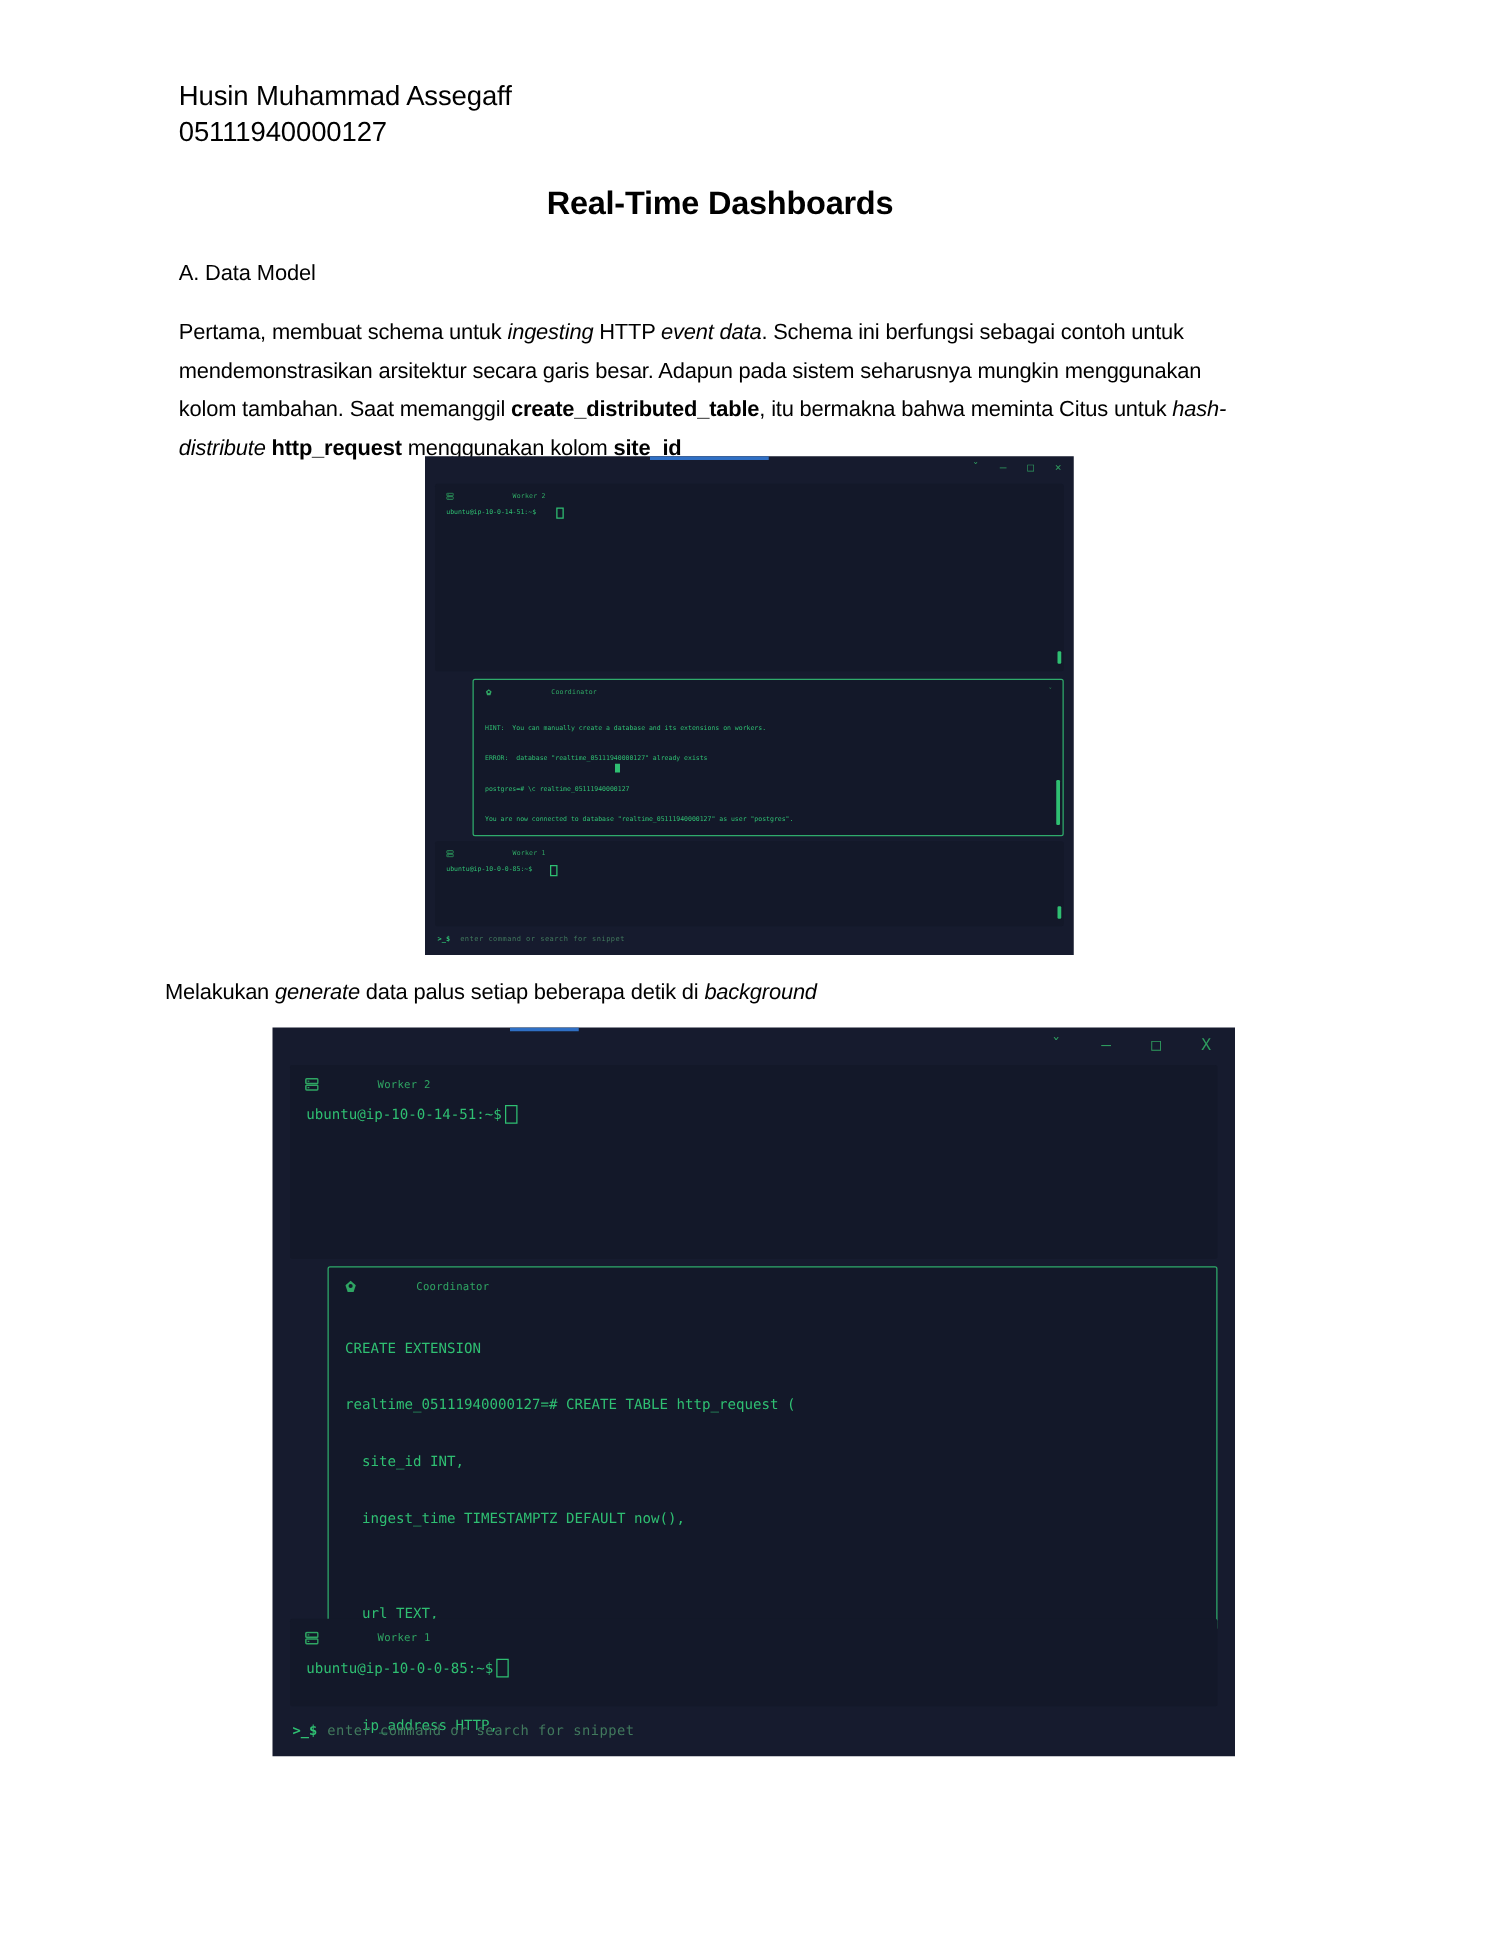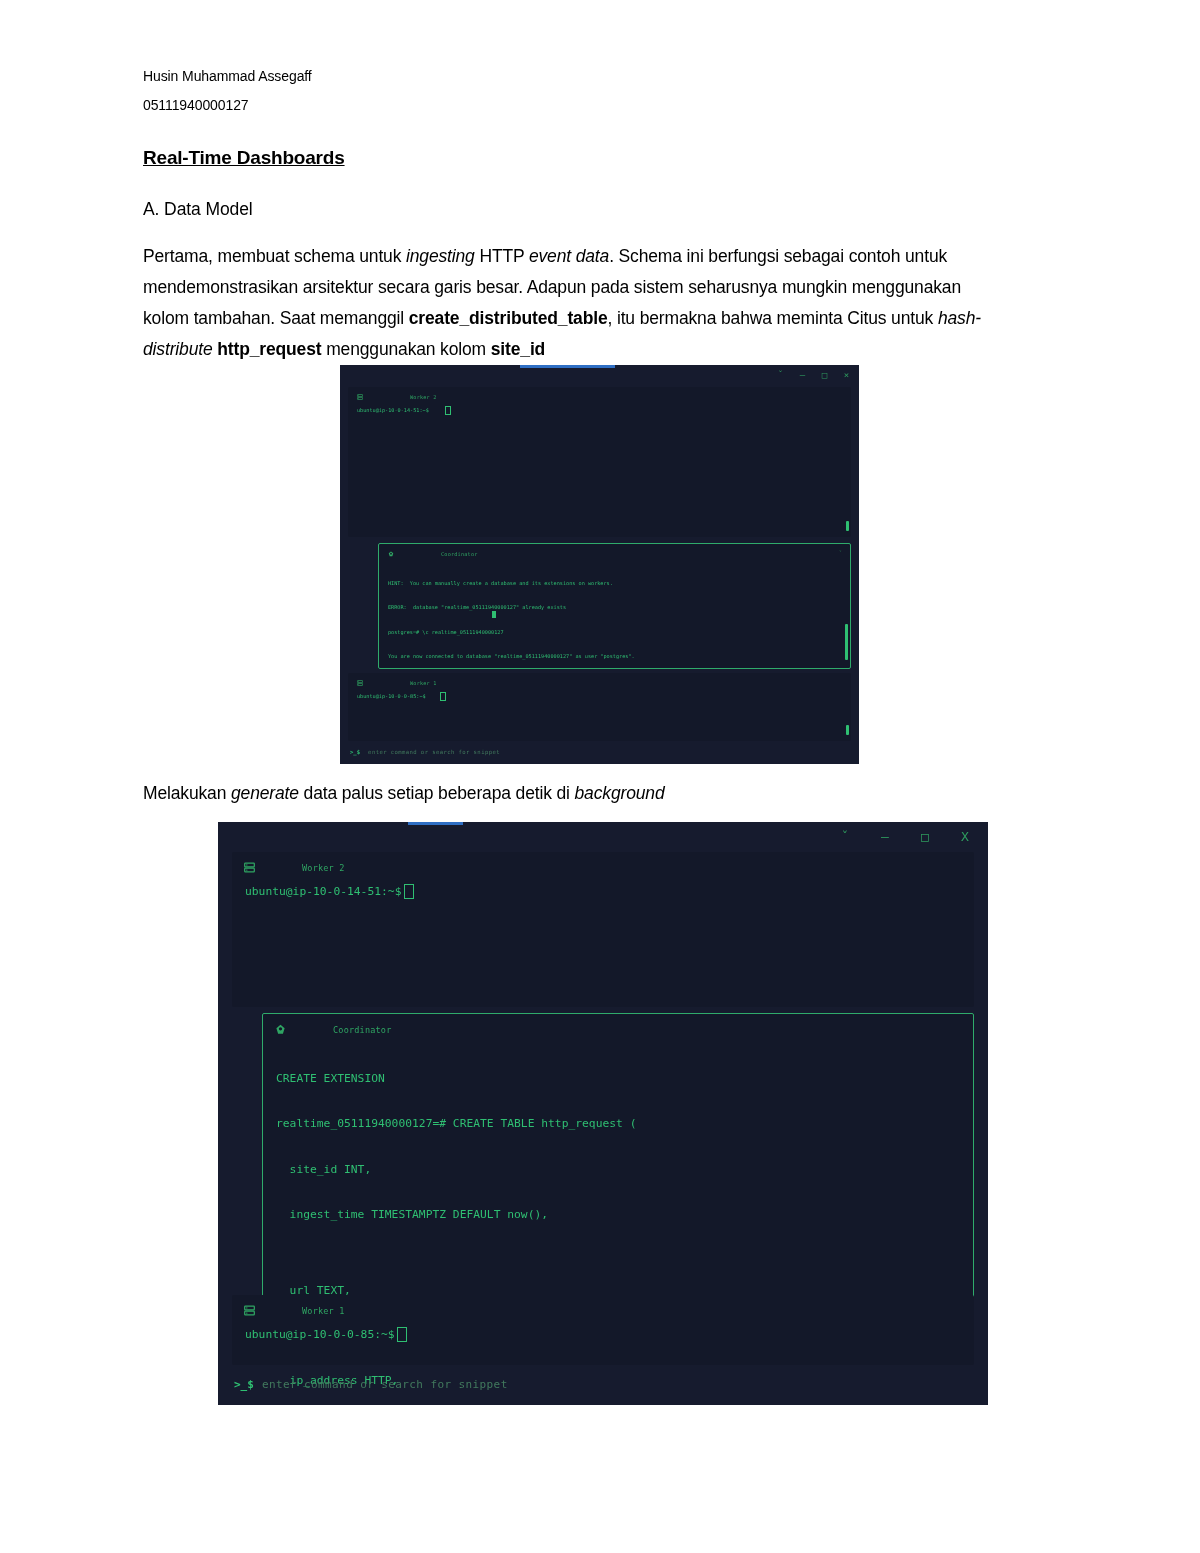--- a/index.html
+++ b/index.html
@@ -23,49 +23,49 @@
   }
 
   
   .doc-body {
     position: absolute;
     left: 143px;
     top: 62px;
     width: 866px;
   }
   .author-line {
-    font-size: 14px;
+    font-size: 22px;
     line-height: 29px;
     letter-spacing: -0.1px;
   }
   .doc-title {
-    font-size: 19px;
+    text-align: center;
+    font-size: 26px;
     font-weight: bold;
     margin-top: 27px;
     letter-spacing: -0.2px;
-    text-decoration: underline;
   }
   .section-head {
     font-size: 17.5px;
     margin-top: 30px;
     letter-spacing: -0.1px;
   }
   .para {
     font-size: 17.5px;
     line-height: 31px;
     margin-top: 21px;
     text-align: left;
     letter-spacing: -0.15px;
   }
   .para i { font-style: italic; }
   .para b { font-weight: bold; }
 
   .caption {
     position: absolute;
-    left: 143px;
+    left: 132px;
     top: 783px;
     font-size: 17.5px;
     letter-spacing: -0.15px;
   }
   .caption i { font-style: italic; }
 
   
   .term {
     position: absolute;
     background: #161b2e;

